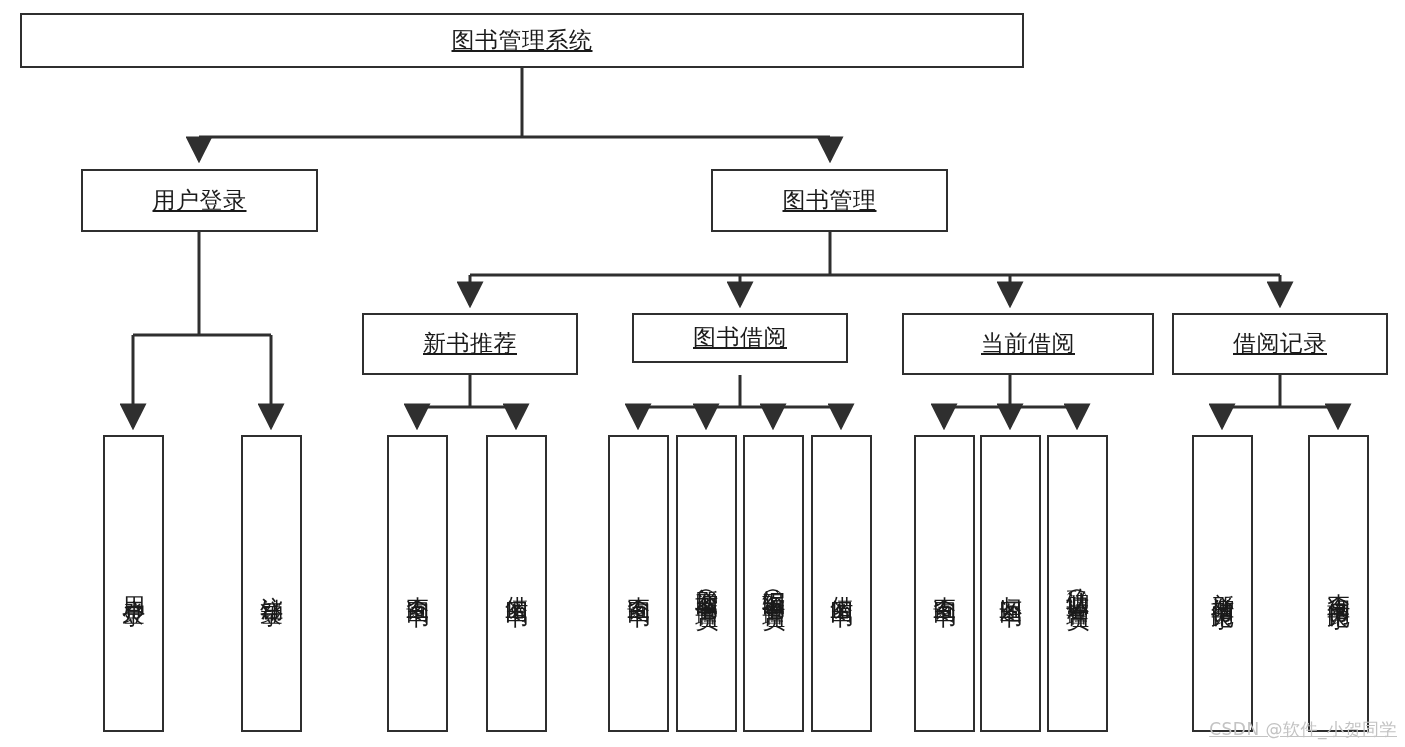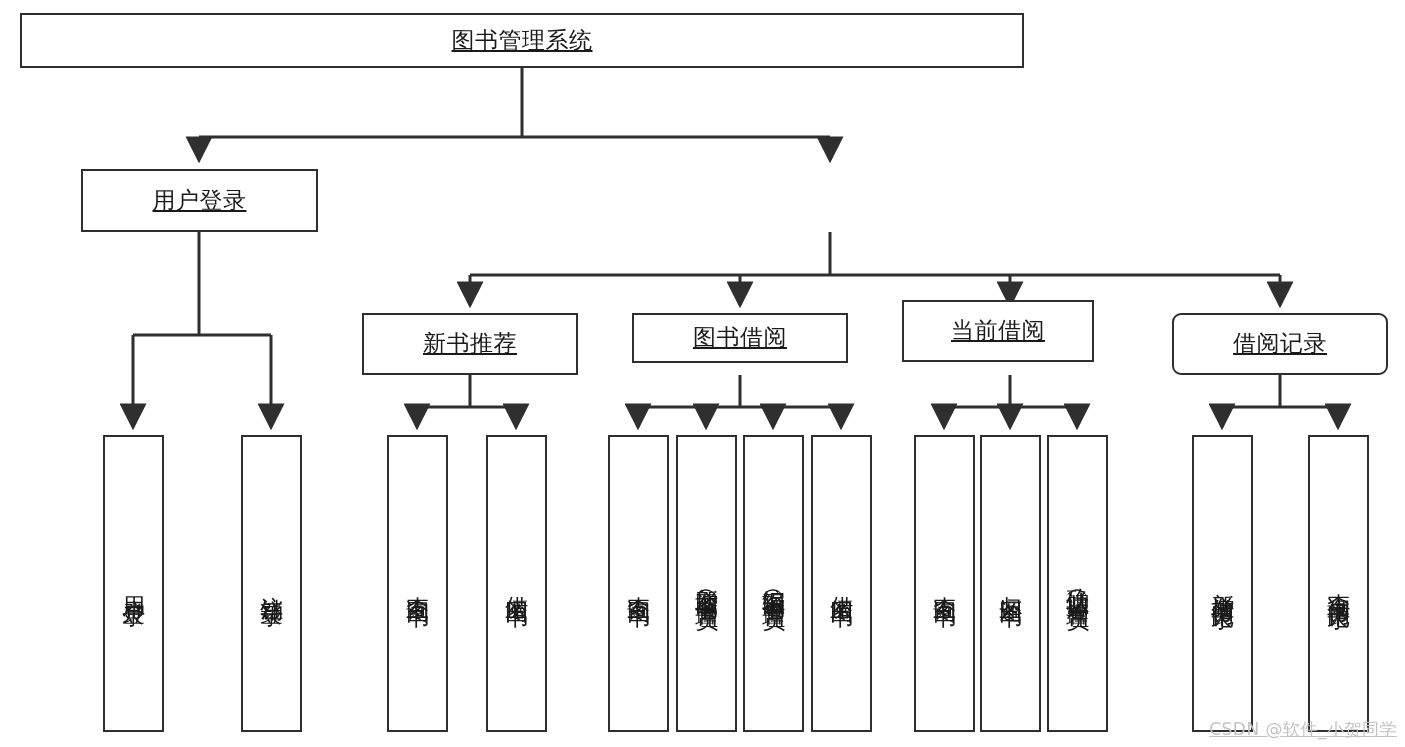--- a/index.html
+++ b/index.html
@@ -130,31 +130,34 @@
     </g>
   </svg>
 
   <div class="node root horizontal" style="left:20px; top:13px; width:1004px; height:55px;">
     <span class="label">图书管理系统</span>
   </div>
 
   <div class="node horizontal" style="left:81px; top:169px; width:237px; height:63px;">
     <span class="label">用户登录</span>
   </div>
+  <div class="node horizontal" style="left:711px; top:169px; width:237px; height:63px;">
+    <span class="label">图书管理</span>
+  </div>
 
   <div class="node horizontal" style="left:362px; top:313px; width:216px; height:62px;">
     <span class="label">新书推荐</span>
   </div>
   <div class="node horizontal" style="left:632px; top:313px; width:216px; height:50px;">
     <span class="label">图书借阅</span>
   </div>
-  <div class="node horizontal" style="left:902px; top:300px; width:192px; height:62px;">
+  <div class="node horizontal" style="left:902px; top:313px; width:252px; height:62px;">
     <span class="label">当前借阅</span>
   </div>
-  <div class="node horizontal" style="left:1172px; top:313px; width:216px; height:62px;border-radius:9px;">
+  <div class="node horizontal" style="left:1172px; top:313px; width:216px; height:62px;">
     <span class="label">借阅记录</span>
   </div>
 
   <div class="node vertical" style="left:103px; top:435px; width:61px; height:297px;">
     <span class="label">用户登录</span>
   </div>
   <div class="node vertical" style="left:241px; top:435px; width:61px; height:297px;">
     <span class="label">注销登录</span>
   </div>
 

